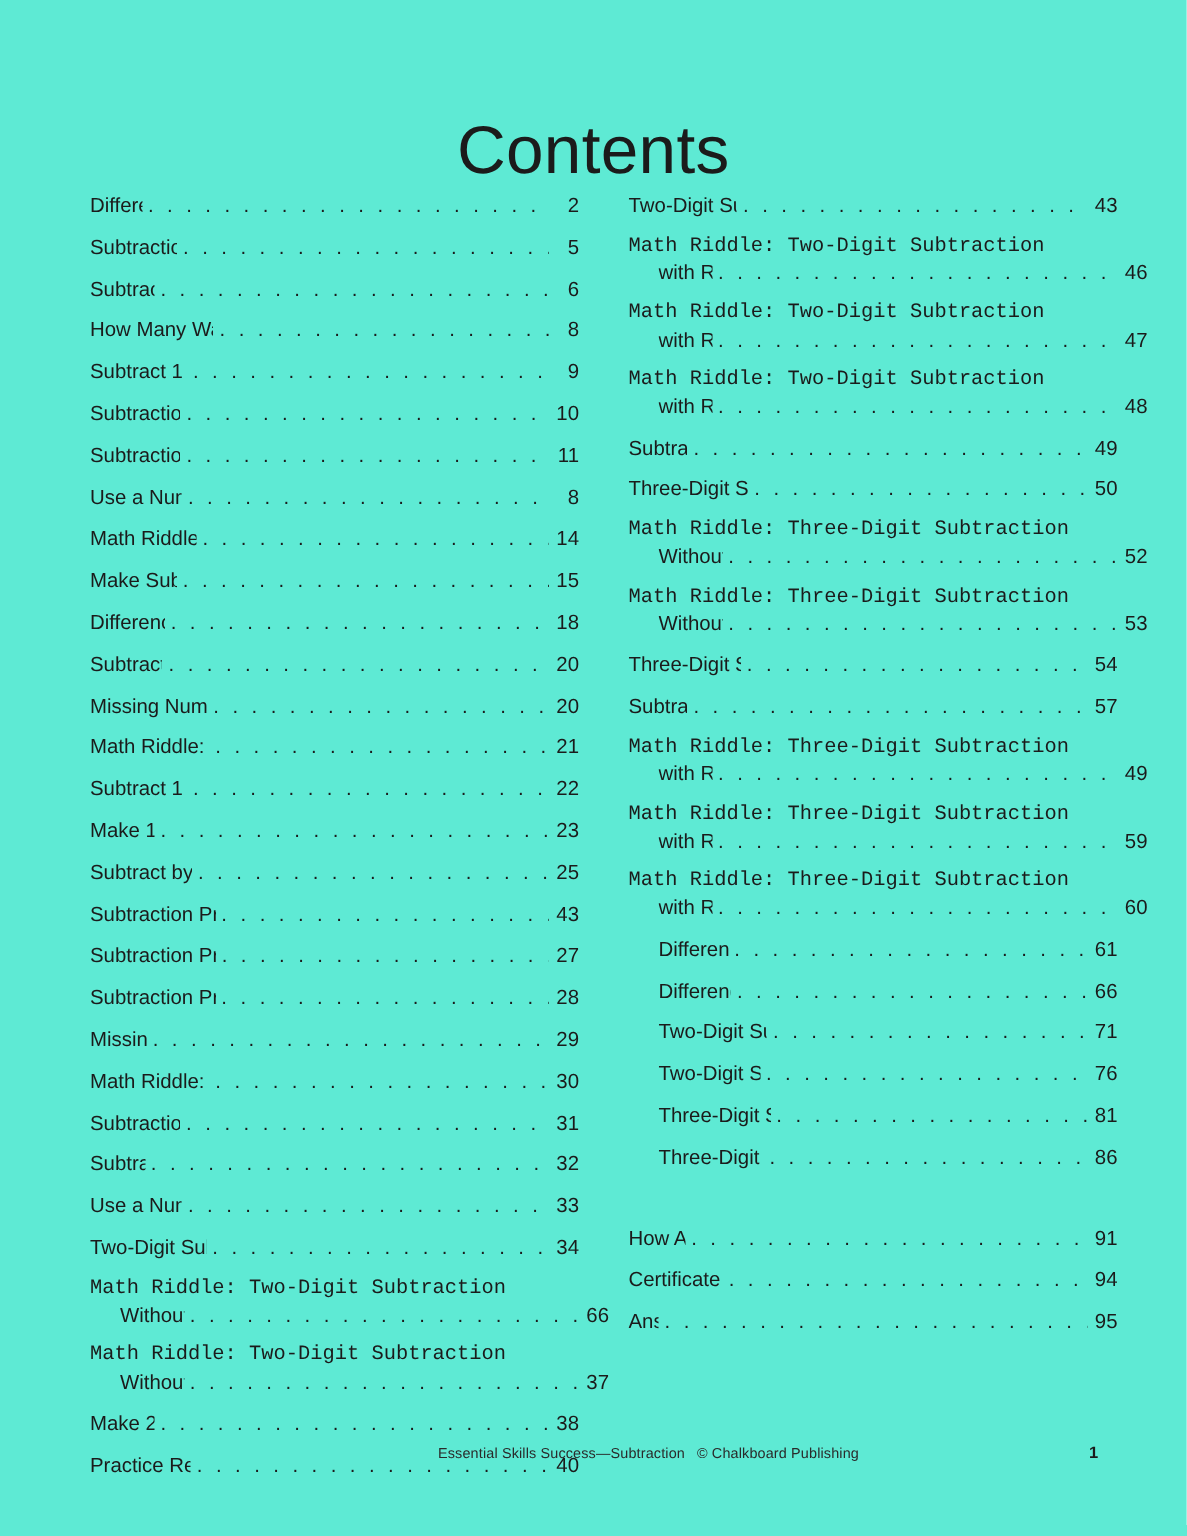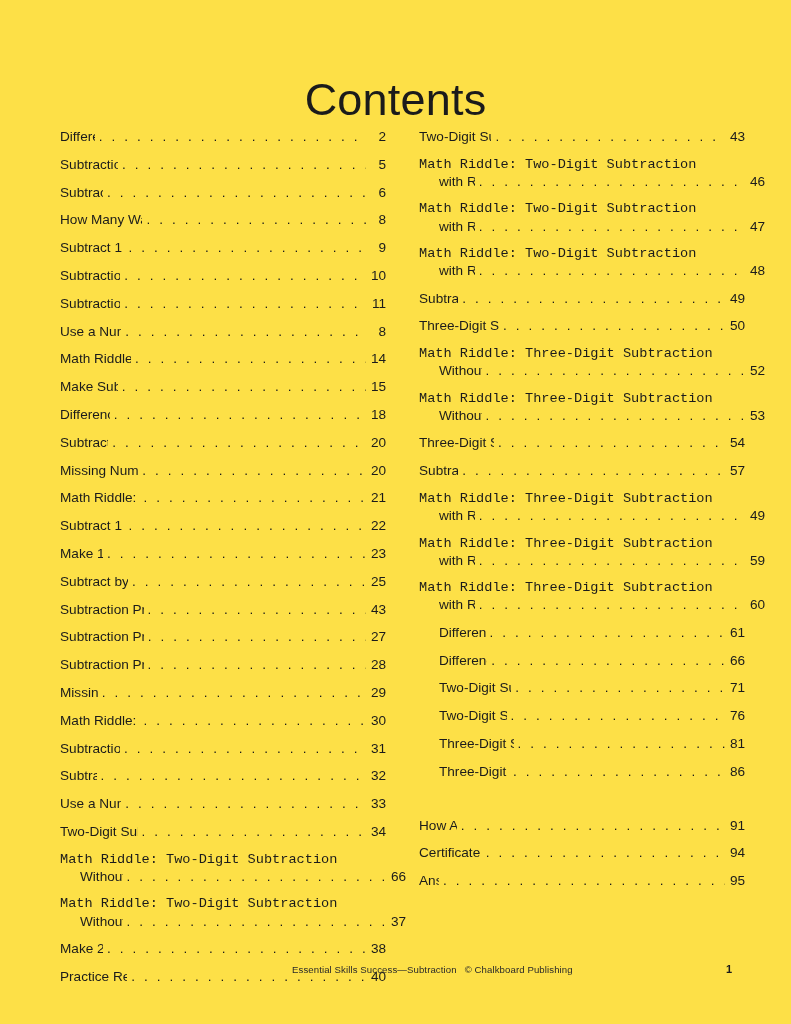--- a/index.html
+++ b/index.html
@@ -13,21 +13,21 @@
     height: 1024px;
     position: relative;
     font-family: "Liberation Sans", "DejaVu Sans", sans-serif;
     color: #1a1a1a;
     overflow: hidden;
   }
 
   .page {
     position: absolute;
     inset: 0;
-    background: #fde047;
+    background: #5eead4;
   }
 
   
   .page-title {
     position: absolute;
     top: 44px;
     left: 0;
     width: 791px;
     text-align: center;
     font-size: 45px;

